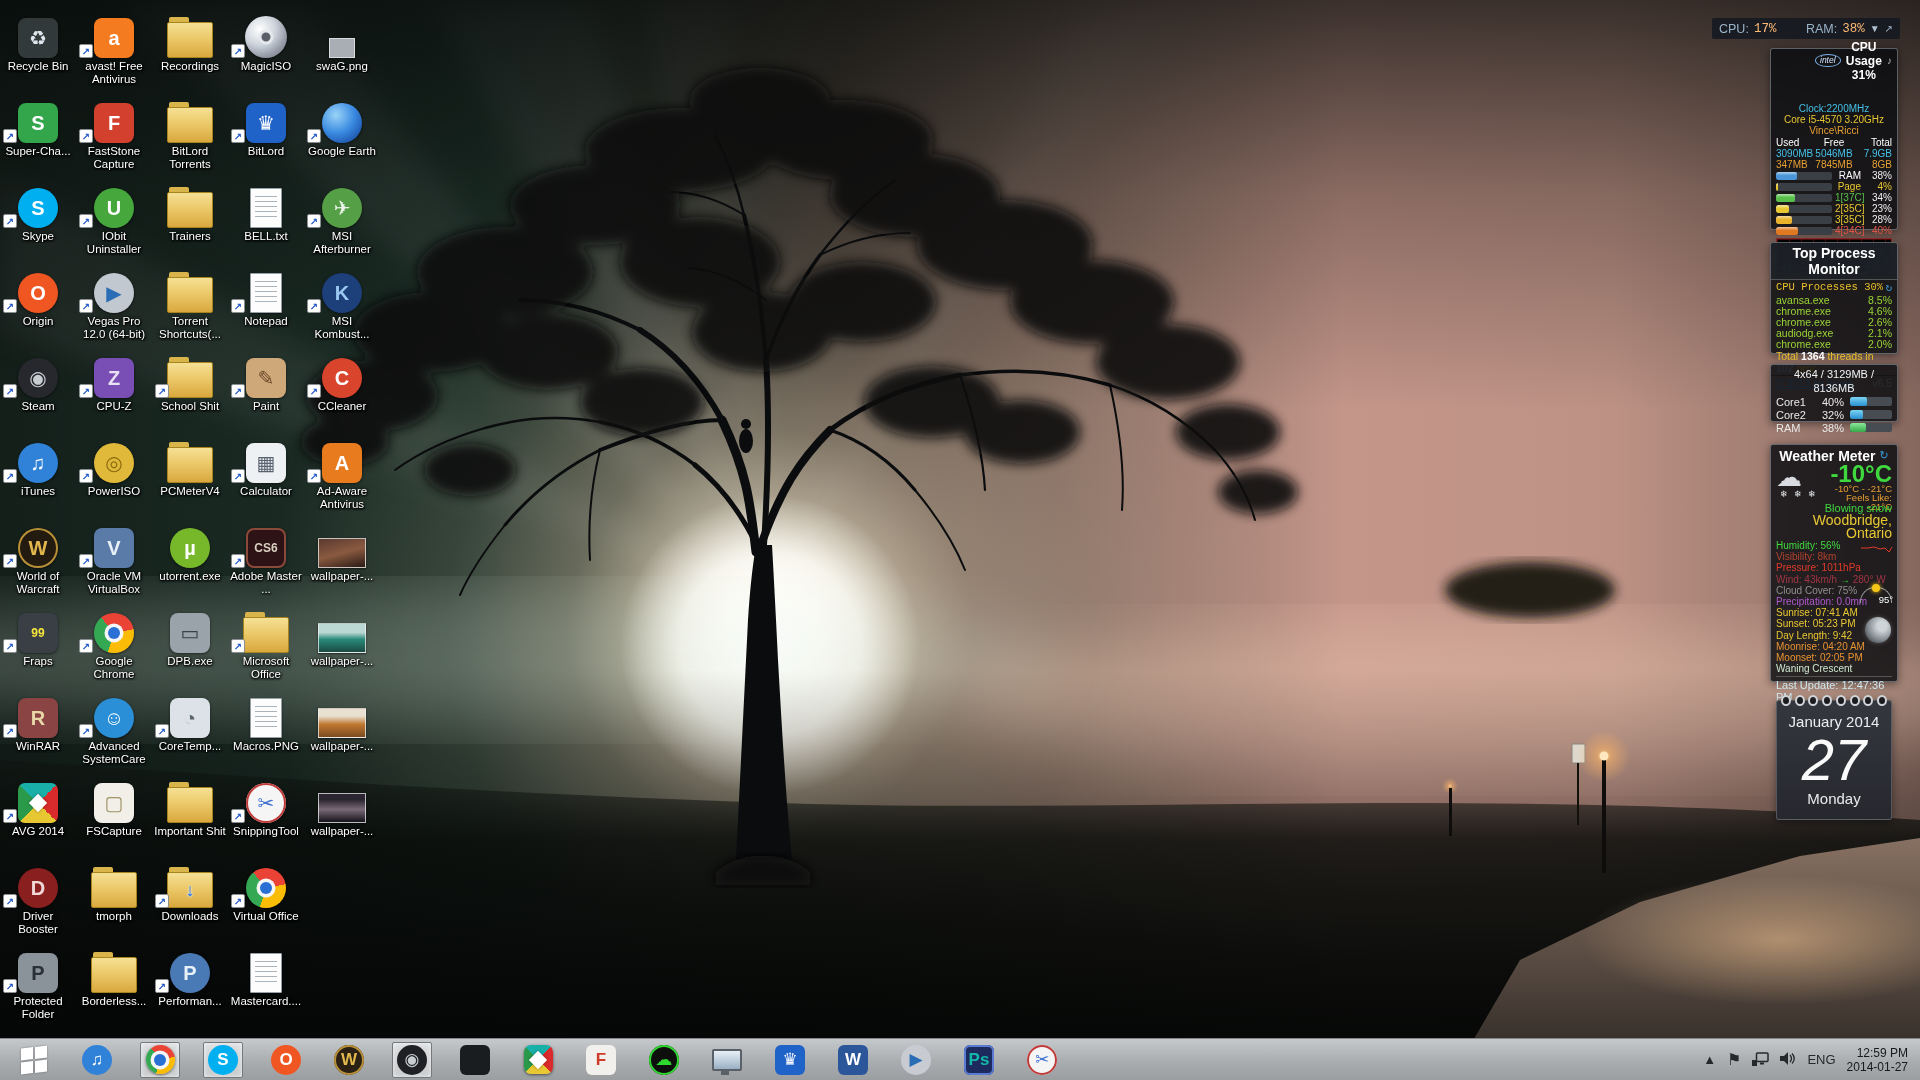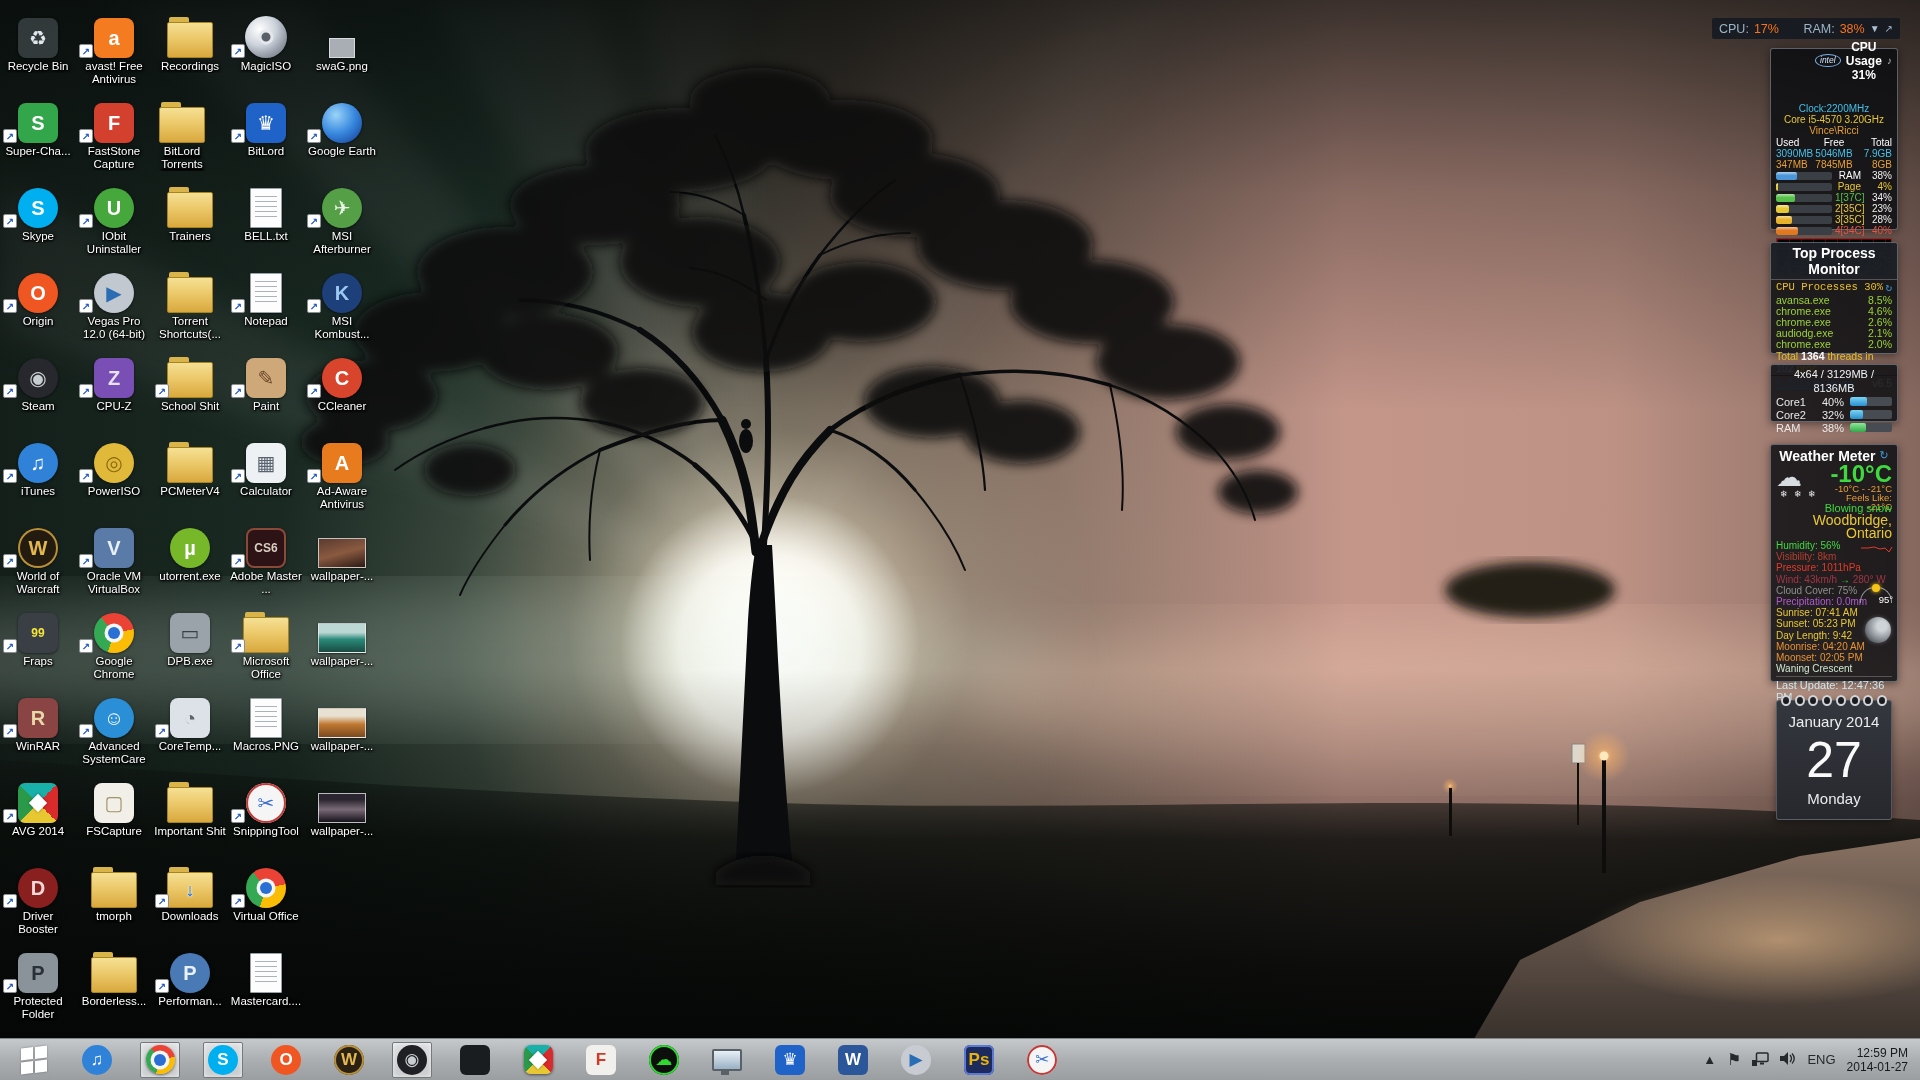--- a/index.html
+++ b/index.html
@@ -49,21 +49,21 @@
          background:conic-gradient(from 45deg,#d92b2b 0 25%,#e8c832 25% 50%,#2a9a4a 50% 75%,#18b0a8 75%);}
   .avgsq::after{content:"";position:absolute;left:50%;top:50%;width:13px;height:13px;background:#fff;
                 transform:translate(-50%,-50%) rotate(45deg);box-shadow:0 0 3px rgba(0,0,0,.4);}
   .sc{position:absolute;left:1px;bottom:0;width:14px;height:14px;background:#fff;border:1px solid #8a8e92;
       border-radius:2px;font-size:10px;font-weight:bold;color:#1a52c8;display:flex;align-items:center;justify-content:center;box-sizing:border-box;}
   
   #topbar{position:absolute;left:1712px;top:18px;width:188px;height:21px;z-index:3;
           background:rgba(16,22,32,.78);border-radius:2px;display:flex;align-items:center;
           gap:5px;padding:0 7px;box-sizing:border-box;font-size:12.5px;}
   #topbar .tl{color:#9ab4c8;}
-  #topbar .tv{color:#f97316;}
+  #topbar .tv{color:#fdba74;font-family:Liberation Mono, monospace;}
   #topbar .sp{flex:1;}
   #topbar .ar{color:#aebfd2;font-size:10px;cursor:pointer;}
   
   .panel{position:absolute;left:1770px;width:128px;z-index:3;background:rgba(9,11,15,.82);
          border:1px solid rgba(165,175,185,.5);border-radius:3px;color:#e8e8e8;
          box-sizing:border-box;box-shadow:0 2px 8px rgba(0,0,0,.45);}
   
   #cpu-panel{top:48px;height:182px;padding:3px 5px;font-size:10px;}
   .cpu-head{display:flex;align-items:center;gap:3px;height:17px;margin-left:39px;}
   .intel{border:1px solid #7ab0e8;border-radius:50%;font-size:8.5px;font-style:italic;color:#cfe4ff;
@@ -128,21 +128,21 @@
   .sunarc .deg{position:absolute;right:-2px;top:6px;color:#fff;font-size:9.5px;}
   .moonball{position:absolute;right:6px;top:172px;width:26px;height:26px;border-radius:50%;
             background:radial-gradient(circle at 65% 35%,#cfd4d8 20%,#8a9096 55%,#3a4046 90%);box-shadow:0 0 4px rgba(255,255,255,.25);}
   .spark{position:absolute;right:4px;top:99px;}
   
   #cal-panel{top:700px;left:1776px;width:116px;height:120px;background:linear-gradient(180deg,#34373d,#26282e);
              border:1px solid rgba(150,155,165,.4);text-align:center;}
   #spiral{position:absolute;top:-6px;left:0;width:100%;display:flex;justify-content:space-evenly;}
   .ring{width:10px;height:11px;border:2px solid #d0d4d8;border-radius:50%;background:rgba(20,22,26,.9);box-sizing:border-box;}
   .cal-month{margin-top:12px;font-size:15px;color:#eceef0;}
-  .cal-day{font-size:50px;font-weight:300;color:#fafafa;line-height:60px;}
+  .cal-day{font-size:58px;font-weight:300;color:#fafafa;line-height:60px;font-style:italic;}
   .cal-week{font-size:15px;color:#e8eaec;}
   
   #taskbar{position:absolute;left:0;bottom:0;width:1920px;height:42px;z-index:5;
            background:linear-gradient(180deg,#c6c9cc 0%,#aaadb0 55%,#9b9ea1 100%);
            border-top:1px solid #83878a;display:flex;align-items:center;box-sizing:border-box;}
   #task-items{display:flex;align-items:center;gap:23px;padding-left:14px;flex:1;}
   .titem{width:40px;height:36px;display:flex;align-items:center;justify-content:center;border-radius:2px;cursor:pointer;flex:none;}
   .titem.open{background:rgba(255,255,255,.45);border:1px solid #76797c;box-shadow:inset 0 0 5px rgba(255,255,255,.7);box-sizing:border-box;}
   .ticon{width:30px;height:30px;display:flex;align-items:center;justify-content:center;
          font-weight:bold;font-size:17px;border-radius:6px;}
@@ -348,21 +348,21 @@
       </div>
       <div class="lbl">Super-Cha...</div>
     </div>
     <div class="dicon" style="left: 78px; top: 95px;">
       <div class="vis">
         <div class="appic square" style="background: rgb(212, 64, 46); color: rgb(255, 255, 255);">F</div>
         <div class="sc">↗</div>
       </div>
       <div class="lbl">FastStone Capture</div>
     </div>
-    <div class="dicon" style="left: 146px; top: 95px; text-decoration: underline;">
+    <div class="dicon" style="left: 154px; top: 95px;">
       <div class="vis">
         <div class="folder"></div>
       </div>
       <div class="lbl">BitLord Torrents</div>
     </div>
     <div class="dicon" style="left: 230px; top: 95px;">
       <div class="vis">
         <div class="appic square" style="background: rgb(31, 98, 200); color: rgb(255, 255, 255);">♛</div>
         <div class="sc">↗</div>
       </div>
@@ -955,21 +955,21 @@
       <div class="titem">
         <div class="ticon square" style="background: rgb(31, 98, 200); color: rgb(255, 255, 255);">♛</div>
       </div>
       <div class="titem">
         <div class="ticon square" style="background: rgb(43, 87, 154); color: rgb(255, 255, 255);">W</div>
       </div>
       <div class="titem">
         <div class="ticon circle" style="background: rgb(200, 204, 210); color: rgb(42, 109, 181);">▶</div>
       </div>
       <div class="titem">
-        <div class="ticon square" style="background: rgb(28, 42, 94); color: #eab308; box-shadow: rgb(90, 122, 212) 0px 0px 0px 2px inset;">Ps</div>
+        <div class="ticon square" style="background: rgb(28, 42, 94); color: #14b8a6; box-shadow: rgb(90, 122, 212) 0px 0px 0px 2px inset;">Ps</div>
       </div>
       <div class="titem">
         <div class="ticon circle" style="background: rgb(245, 245, 245); color: rgb(58, 111, 208); box-shadow: rgb(192, 58, 58) 0px 0px 0px 2px inset;">✂</div>
       </div>
     </div>
   <div id="tray">
     <span class="tico">▲</span>
     <span class="tico" style="font-size:16px;">⚑</span>
     <span class="tico">
       <svg width="17" height="14" viewBox="0 0 17 14">

